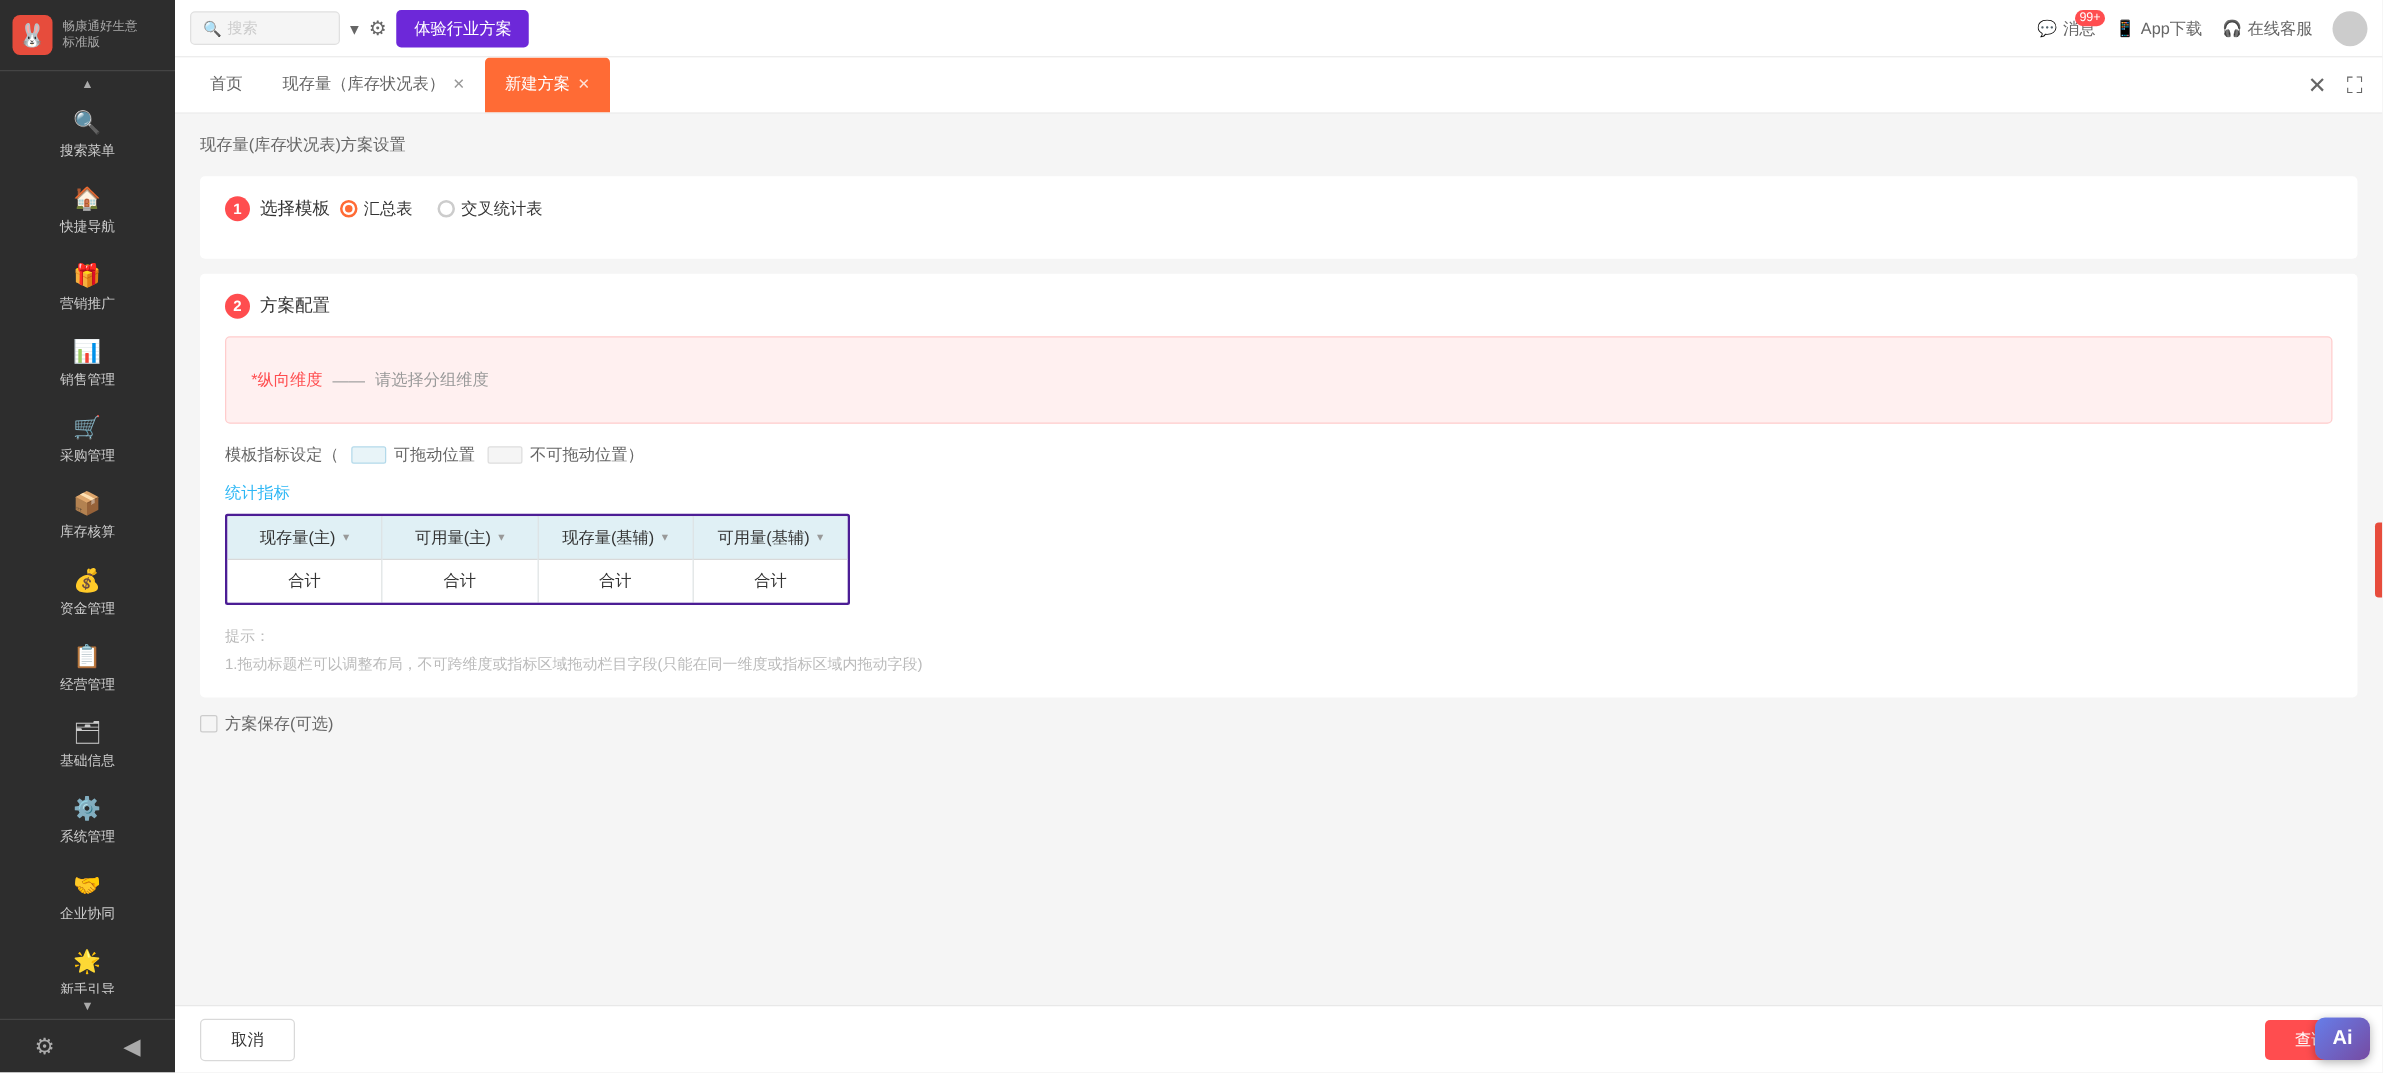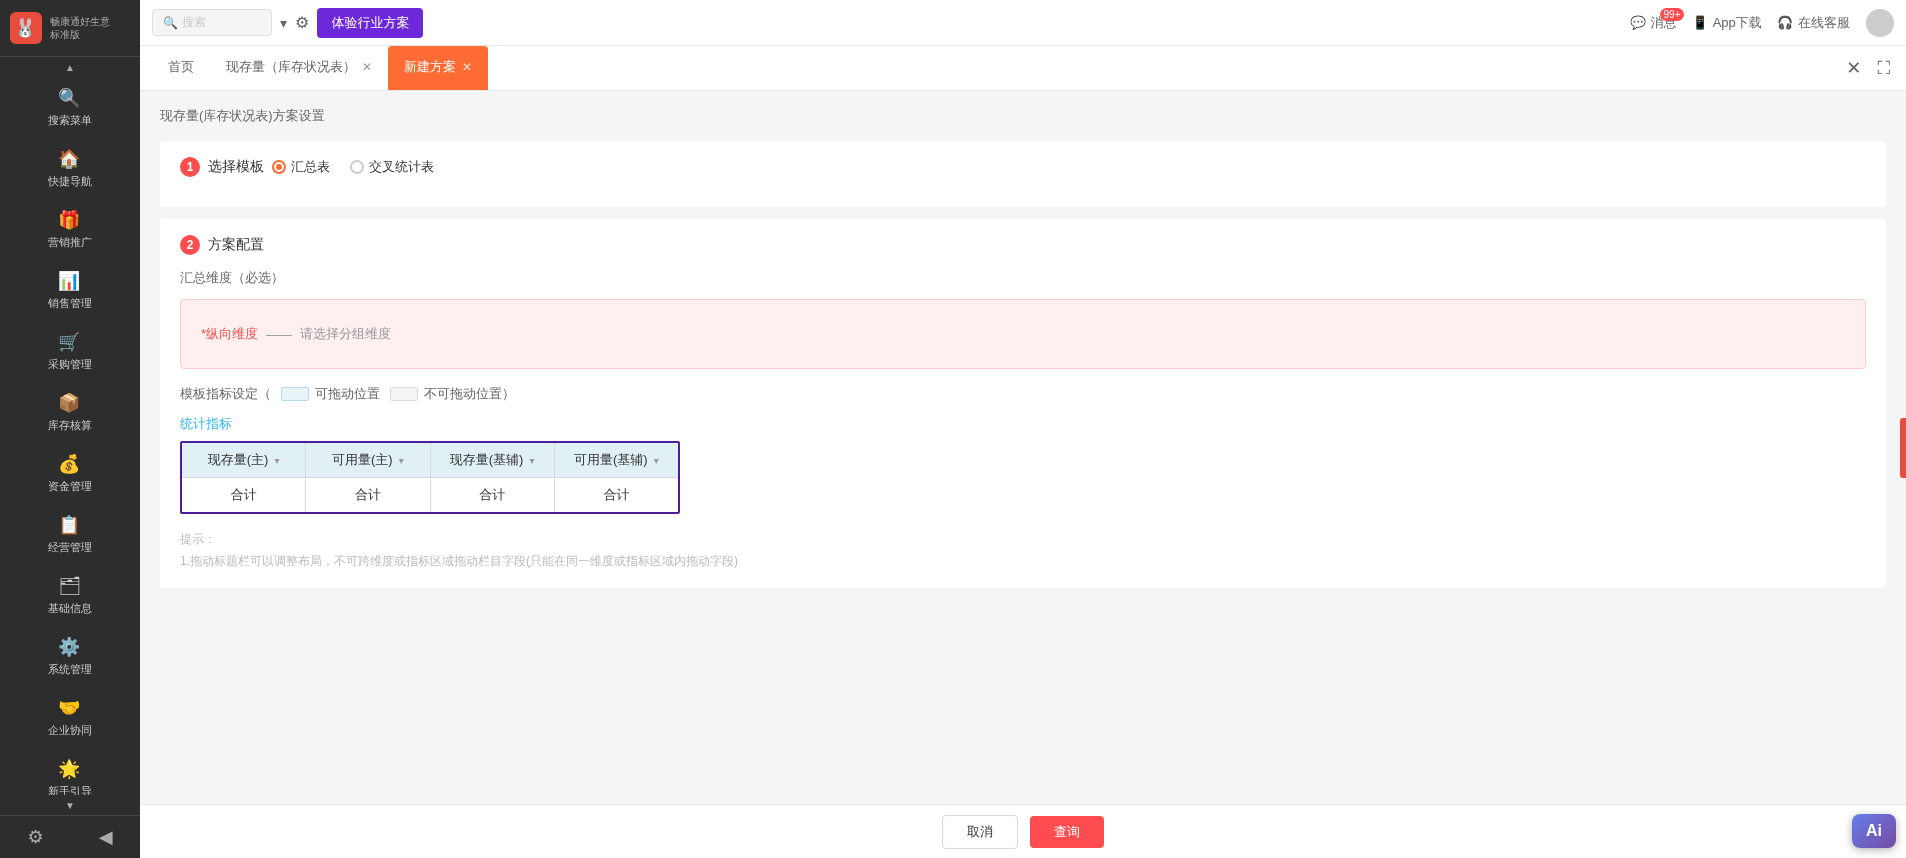--- a/index.html
+++ b/index.html
@@ -417,21 +417,21 @@
       border-radius: 2px;
       cursor: pointer;
     }
 
     
     .bottom-bar {
       background: #fff;
       height: 54px;
       display: flex;
       align-items: center;
-      justify-content: center;
+      justify-content: space-between;
       padding: 0 20px;
       gap: 12px;
       border-top: 1px solid #e8e8e8;
     }
     .btn-cancel {
       background: #fff;
       border: 1px solid #d9d9d9;
       border-radius: 4px;
       padding: 7px 24px;
       font-size: 13px;
@@ -614,21 +614,20 @@
         </div>
       </div>
     </div>
 
     <div class="section">
       <div class="section-header">
         <div class="section-num">2</div>
         <div class="section-title">方案配置</div>
       </div>
 
-      <div class="config-label">汇总维度（必选）</div>
 
       <div class="dimension-area">
         <span class="dimension-required">*纵向维度</span>
         <span class="dimension-dash">——</span>
         <span class="dimension-placeholder">请选择分组维度</span>
       </div>
 
       <div class="indicator-settings">
         <span>模板指标设定（</span>
         <div class="indicator-legend">
@@ -675,20 +674,24 @@
           </div>
         </div>
       </div>
 
       <div class="tips-area">
         <span class="tips-title">提示：</span>
         <div>1.拖动标题栏可以调整布局，不可跨维度或指标区域拖动栏目字段(只能在同一维度或指标区域内拖动字段)</div>
       </div>
     </div>
 
+    <div class="save-option">
+      <div class="checkbox"></div>
+      <span>方案保存(可选)</span>
+    </div>
   </div>
 
   <div class="bottom-bar">
     <button class="btn-cancel">取消</button>
     <button class="btn-query">查询</button>
   </div>
 
 </div>
 
 <div class="ai-btn">Ai</div>

